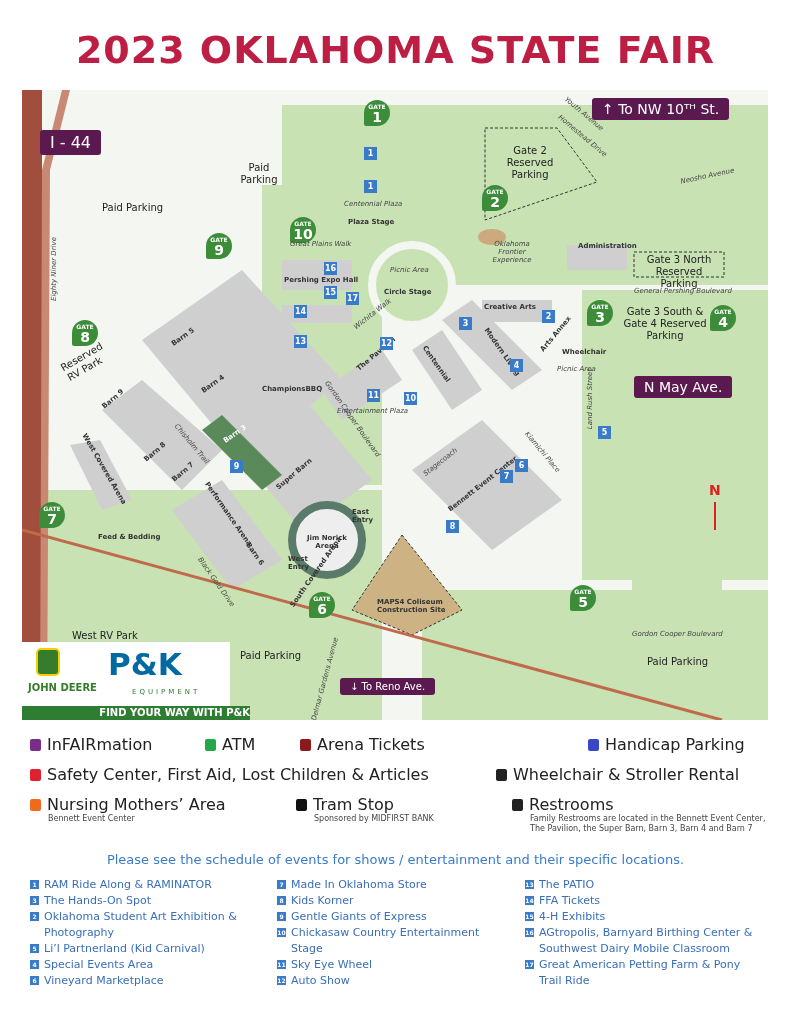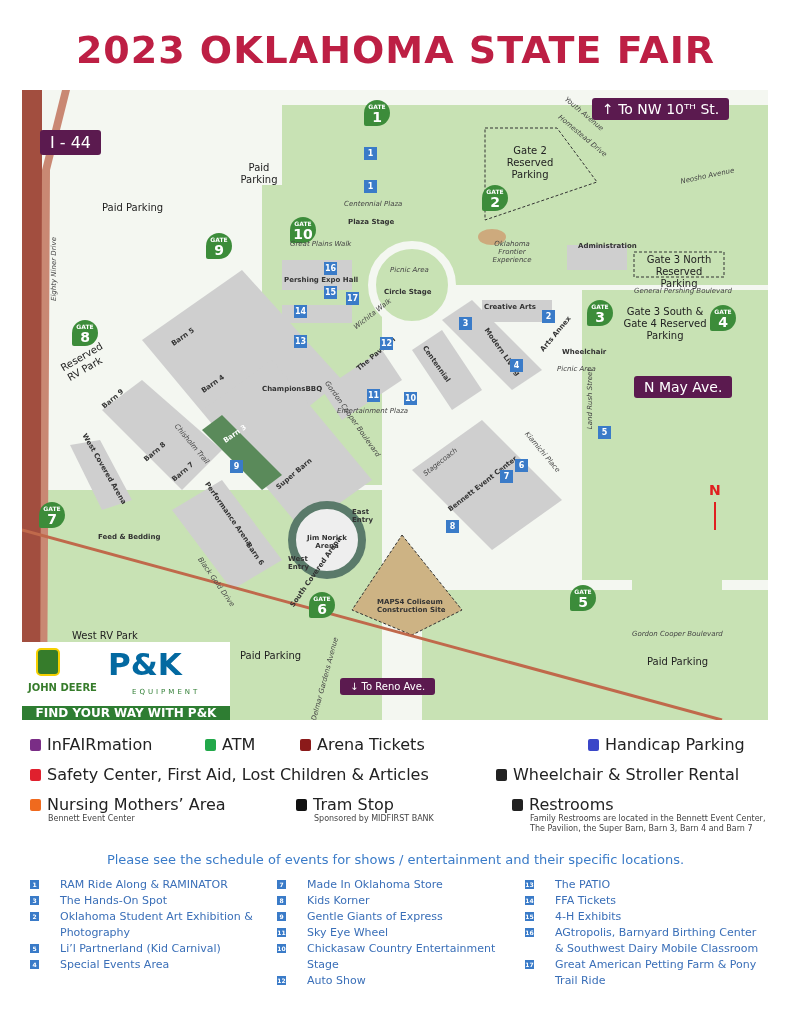--- a/index.html
+++ b/index.html
@@ -10,28 +10,28 @@
 .lbl{position:absolute;font-size:9px;color:#333;white-space:nowrap}
 .lbl.it{font-style:italic;font-size:7px;color:#444}
 .lbl.b{font-weight:bold;font-size:7px;color:#333}
 .lbl.pk{font-size:10px;color:#222;text-align:center;line-height:12px}
 .gate{position:absolute;width:26px;height:26px;background:#3c8c3a;border-radius:13px 13px 13px 2px;color:#fff;text-align:center;font-weight:bold}
 .gate .g{display:block;font-size:6px;line-height:7px;padding-top:3px}
 .gate .n{display:block;font-size:14px;line-height:14px}
 .num{position:absolute;width:13px;height:13px;background:#3a7bc8;color:#fff;font-size:8px;font-weight:bold;text-align:center;line-height:13px}
 .sign{position:absolute;background:#5b1a4f;color:#fff;font-weight:normal;border-radius:3px;padding:3px 10px;white-space:nowrap}
 .sponsor{position:absolute;left:0;top:552px;width:208px;height:78px;background:#fff}
-.sponsor .bar{position:absolute;left:0;bottom:0;width:208px;height:14px;background:#2e7d32;color:#fff;font-size:12px;font-weight:bold;text-align:center;line-height:14px}
+.sponsor .bar{position:absolute;left:0;bottom:0;width:228px;height:14px;background:#2e7d32;color:#fff;font-size:10px;font-weight:bold;text-align:right;line-height:14px}
 .legend{position:absolute;left:0;top:735px;width:791px}
 .lg{position:absolute;white-space:nowrap;font-size:16px;color:#222}
 .lg .sw{display:inline-block;width:11px;height:12px;border-radius:2px;margin-right:6px;vertical-align:-1px}
 .lg small{display:block;font-size:8px;color:#444;margin-left:18px;line-height:10px}
 .note{position:absolute;left:0;top:852px;width:791px;text-align:center;color:#3a7bc8;font-size:13px}
 .list{position:absolute;top:877px;font-size:11px;color:#3a6fb8;line-height:16px}
-.list .it{position:relative;padding-left:30px}
+.list .it{position:relative;padding-left:14px}
 .list .it .bx{position:absolute;left:0;top:3px;width:9px;height:9px;background:#3a7bc8;color:#fff;font-size:6px;text-align:center;line-height:9px;font-weight:bold}
 </style>
 </head>
 <body>
 
 <div class="title">2023 OKLAHOMA STATE FAIR</div>
 
 <div class="map">
   <svg width="746" height="630">
 
@@ -225,27 +225,28 @@
 </div>
 
 <div class="note">Please see the schedule of events for shows / entertainment and their specific locations.</div>
 
 <div class="list" style="left:30px;width:230px">
   <div class="it"><span class="bx">1</span><span>RAM Ride Along &amp; RAMINATOR</span></div>
   <div class="it"><span class="bx">3</span><span>The Hands-On Spot</span></div>
   <div class="it"><span class="bx">2</span><span>Oklahoma Student Art Exhibition &amp; Photography</span></div>
   <div class="it"><span class="bx">5</span><span>Li’l Partnerland (Kid Carnival)</span></div>
   <div class="it"><span class="bx">4</span><span>Special Events Area</span></div>
+  <div class="it"><span class="bx">6</span><span>Vineyard Marketplace</span></div>
 </div>
 <div class="list" style="left:277px;width:230px">
   <div class="it"><span class="bx">7</span><span>Made In Oklahoma Store</span></div>
   <div class="it"><span class="bx">8</span><span>Kids Korner</span></div>
   <div class="it"><span class="bx">9</span><span>Gentle Giants of Express</span></div>
+  <div class="it"><span class="bx">10</span><span>Chickasaw Country Entertainment Stage</span></div>
   <div class="it"><span class="bx">11</span><span>Sky Eye Wheel</span></div>
-  <div class="it"><span class="bx">10</span><span>Chickasaw Country Entertainment Stage</span></div>
   <div class="it"><span class="bx">12</span><span>Auto Show</span></div>
 </div>
 <div class="list" style="left:525px;width:240px">
   <div class="it"><span class="bx">13</span><span>The PATIO</span></div>
   <div class="it"><span class="bx">14</span><span>FFA Tickets</span></div>
   <div class="it"><span class="bx">15</span><span>4-H Exhibits</span></div>
   <div class="it"><span class="bx">16</span><span>AGtropolis, Barnyard Birthing Center &amp; Southwest Dairy Mobile Classroom</span></div>
   <div class="it"><span class="bx">17</span><span>Great American Petting Farm &amp; Pony Trail Ride</span></div>
 </div>
 

